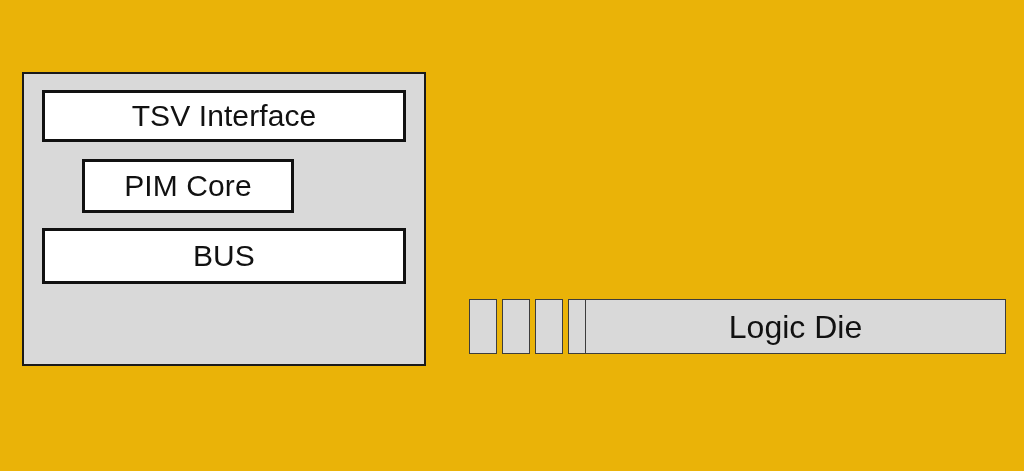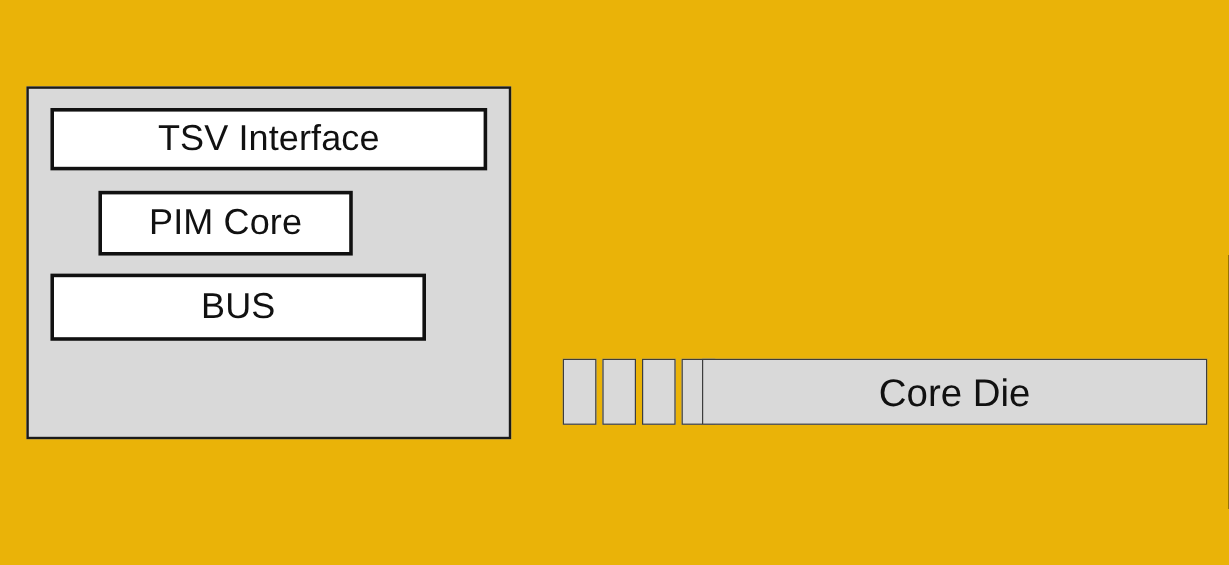--- a/index.html
+++ b/index.html
@@ -46,21 +46,21 @@
     line-height: 1;
     letter-spacing: 0.1px;
     white-space: nowrap;
     text-align: center;
   }
 
   
   .box-tsv      { left: 18px;  top: 16px;  width: 364px; height: 52px; }
   .box-pimcore  { left: 18px;  top: 85px;  width: 212px; height: 54px; margin-left: 40px; }
   .box-dma      { left: 244px; top: 85px;  width: 138px; height: 54px; }
-  .box-bus      { left: 18px;  top: 154px; width: 313px; height: 56px; }
+  .box-bus      { left: 18px;  top: 154px; width: 364px; height: 56px; }
   .box-ddrphy   { left: 18px;  top: 221px; width: 364px; height: 56px; }
 
   
   .logic-row {
     position: absolute;
     left: 469px;
     top: 299px;
     height: 55px;
   }
   .tsv-pillar {
@@ -120,17 +120,17 @@
 
   </div>
 
   <div class="logic-row">
     <div class="tsv-pillar pillar-0"></div>
     <div class="tsv-pillar pillar-1"></div>
     <div class="tsv-pillar pillar-2"></div>
     <div class="tsv-pillar pillar-3"></div>
 
     <div class="logic-die-bar">
-      <span class="logic-die-label">Core Die</span>
+      <span class="logic-die-label">Logic Die</span>
     </div>
   </div>
 
 </div>
 
 </body></html>

